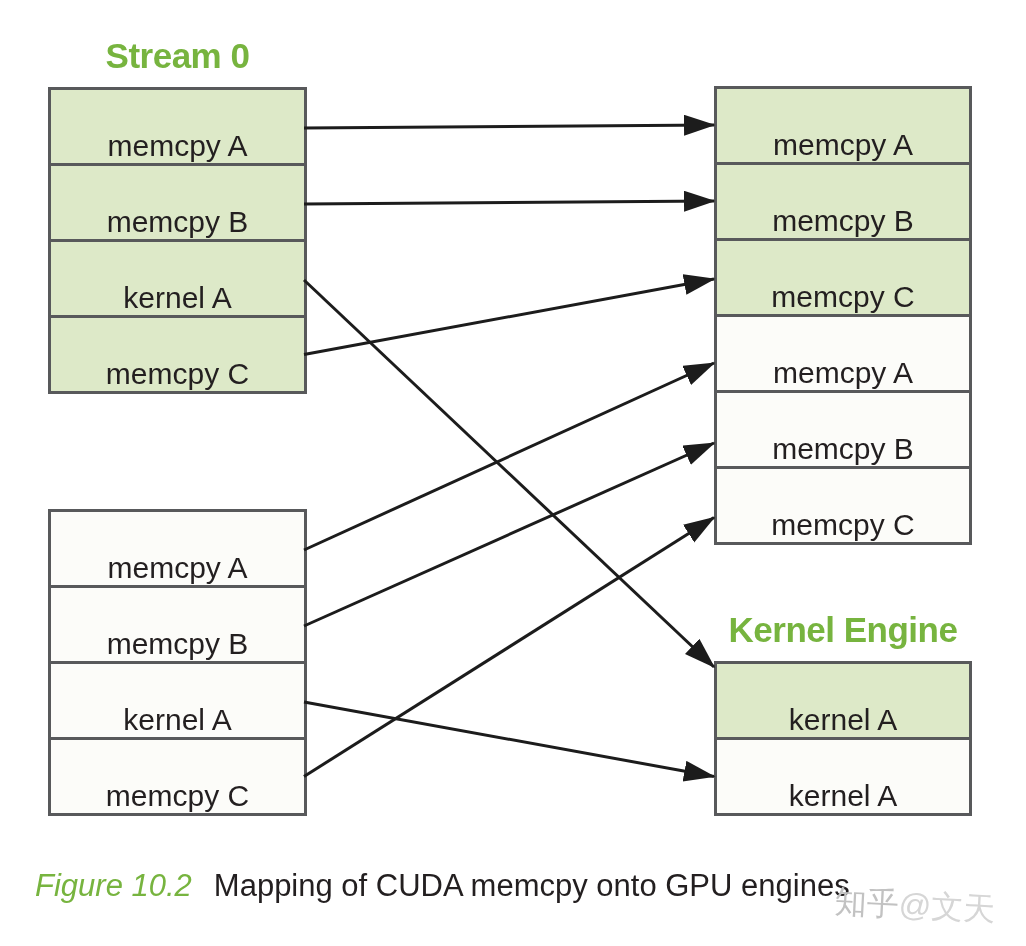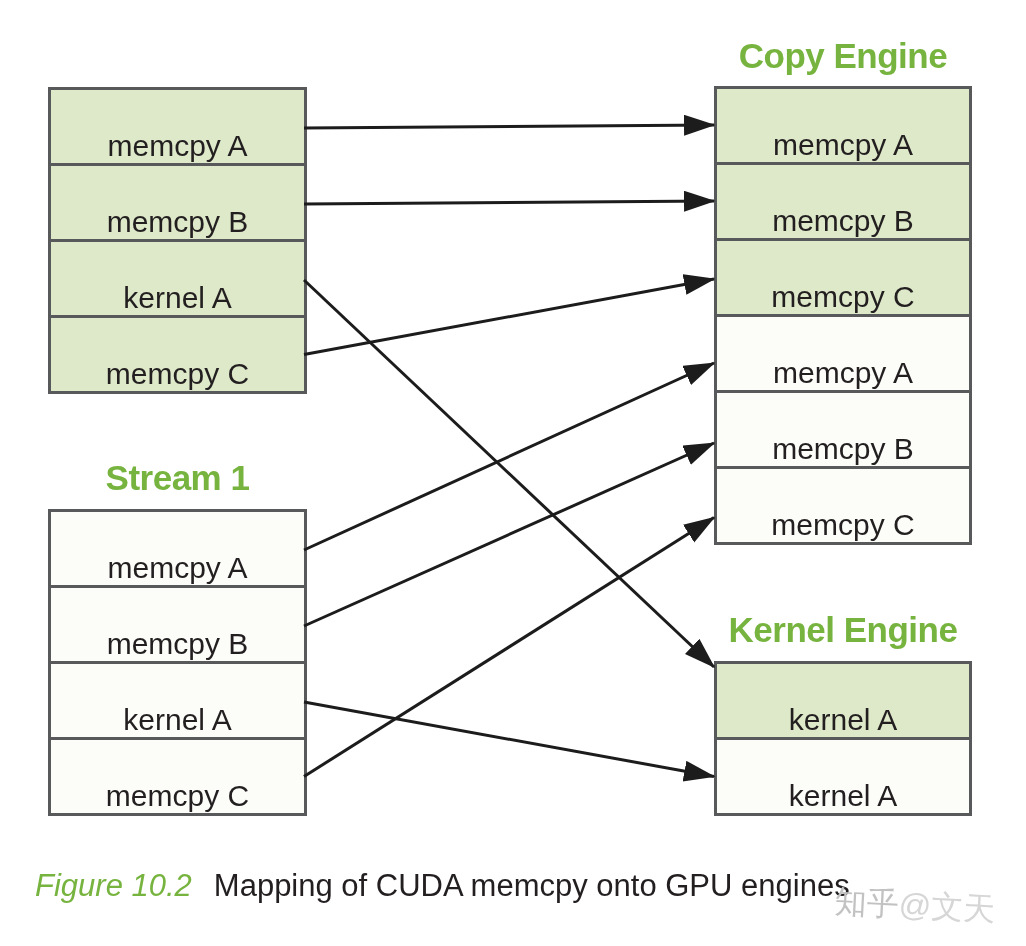--- a/index.html
+++ b/index.html
@@ -85,52 +85,51 @@
   #title-copy-engine{left:714px;top:36px;width:258px;}
   #stack-copy-engine{left:714px;top:86px;width:258px;}
   #title-kernel-engine{left:714px;top:610px;width:258px;}
   #stack-kernel-engine{left:714px;top:661px;width:258px;}
 </style>
 </head>
 <body>
 
 <div class="stage" id="stage">
 
+  <div class="group-title" id="title-stream0">Stream 0</div>
   <div class="stack" id="stack-stream0">
       <div class="row hl">
         <span>memcpy A</span>
       </div>
       <div class="row hl">
         <span>memcpy B</span>
       </div>
       <div class="row hl">
         <span>kernel A</span>
       </div>
       <div class="row hl">
         <span>memcpy C</span>
       </div>
     </div>
 
-  <div class="group-title" id="title-stream1">Stream 1</div>
   <div class="stack" id="stack-stream1">
       <div class="row">
         <span>memcpy A</span>
       </div>
       <div class="row">
         <span>memcpy B</span>
       </div>
       <div class="row">
         <span>kernel A</span>
       </div>
       <div class="row">
         <span>memcpy C</span>
       </div>
     </div>
 
-  <div class="group-title" id="title-copy-engine">Copy Engine</div>
   <div class="stack" id="stack-copy-engine">
       <div class="row hl">
         <span>memcpy A</span>
       </div>
       <div class="row hl">
         <span>memcpy B</span>
       </div>
       <div class="row hl">
         <span>memcpy C</span>
       </div>

